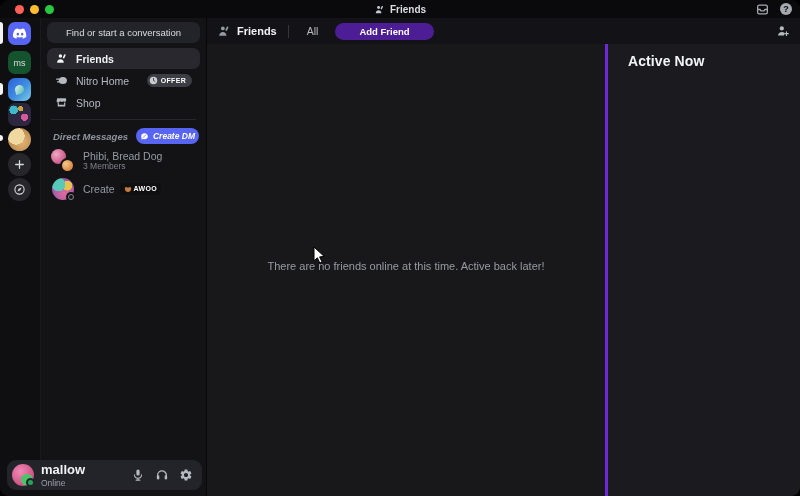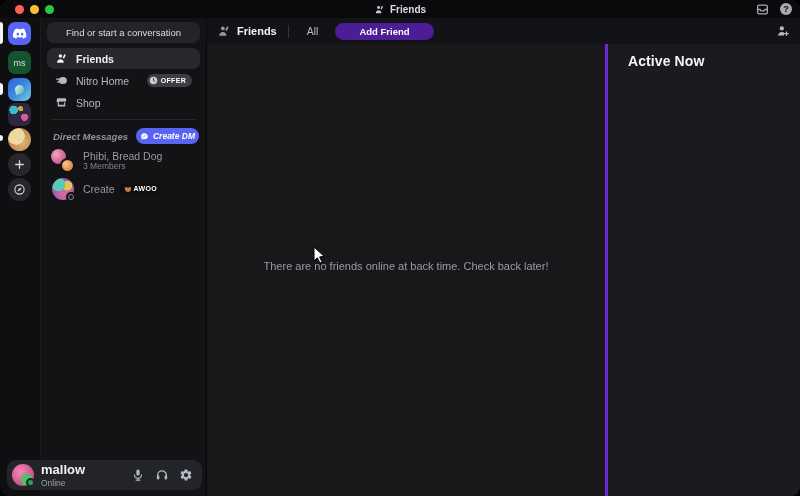--- a/index.html
+++ b/index.html
@@ -269,21 +269,21 @@
         <svg viewBox="0 0 24 24">
             <circle cx="10" cy="7.5" r="3.6" fill="currentColor"></circle>
             <path d="M3.5 19.5c.3-3.6 3-5.9 6.5-5.9 1.8 0 3.4.6 4.6 1.6l-.8 4.3z" fill="currentColor"></path>
             <path d="M18 13.5v6M15 16.5h6" stroke="currentColor" stroke-width="2" stroke-linecap="round"></path>
           </svg>
       </div>
     </div>
 
     <div class="main-body">
       <div class="friends-pane">
-        <div class="empty-text">There are no friends online at back time. Check back later!</div>
+        <div class="empty-text">There are no friends online at this time. Active back later!</div>
         <svg class="cursor" viewBox="0 0 13 18">
             <path d="M1 1l10.2 9.4-4.6.5 2.5 5.1-2.3 1-2.4-5.2L1 14.8z" fill="#fff" stroke="#000" stroke-width="1"></path>
           </svg>
       </div>
 
       <div class="active-pane">
         <div class="an-title">Active Now</div>
       </div>
     </div>
   </div>

